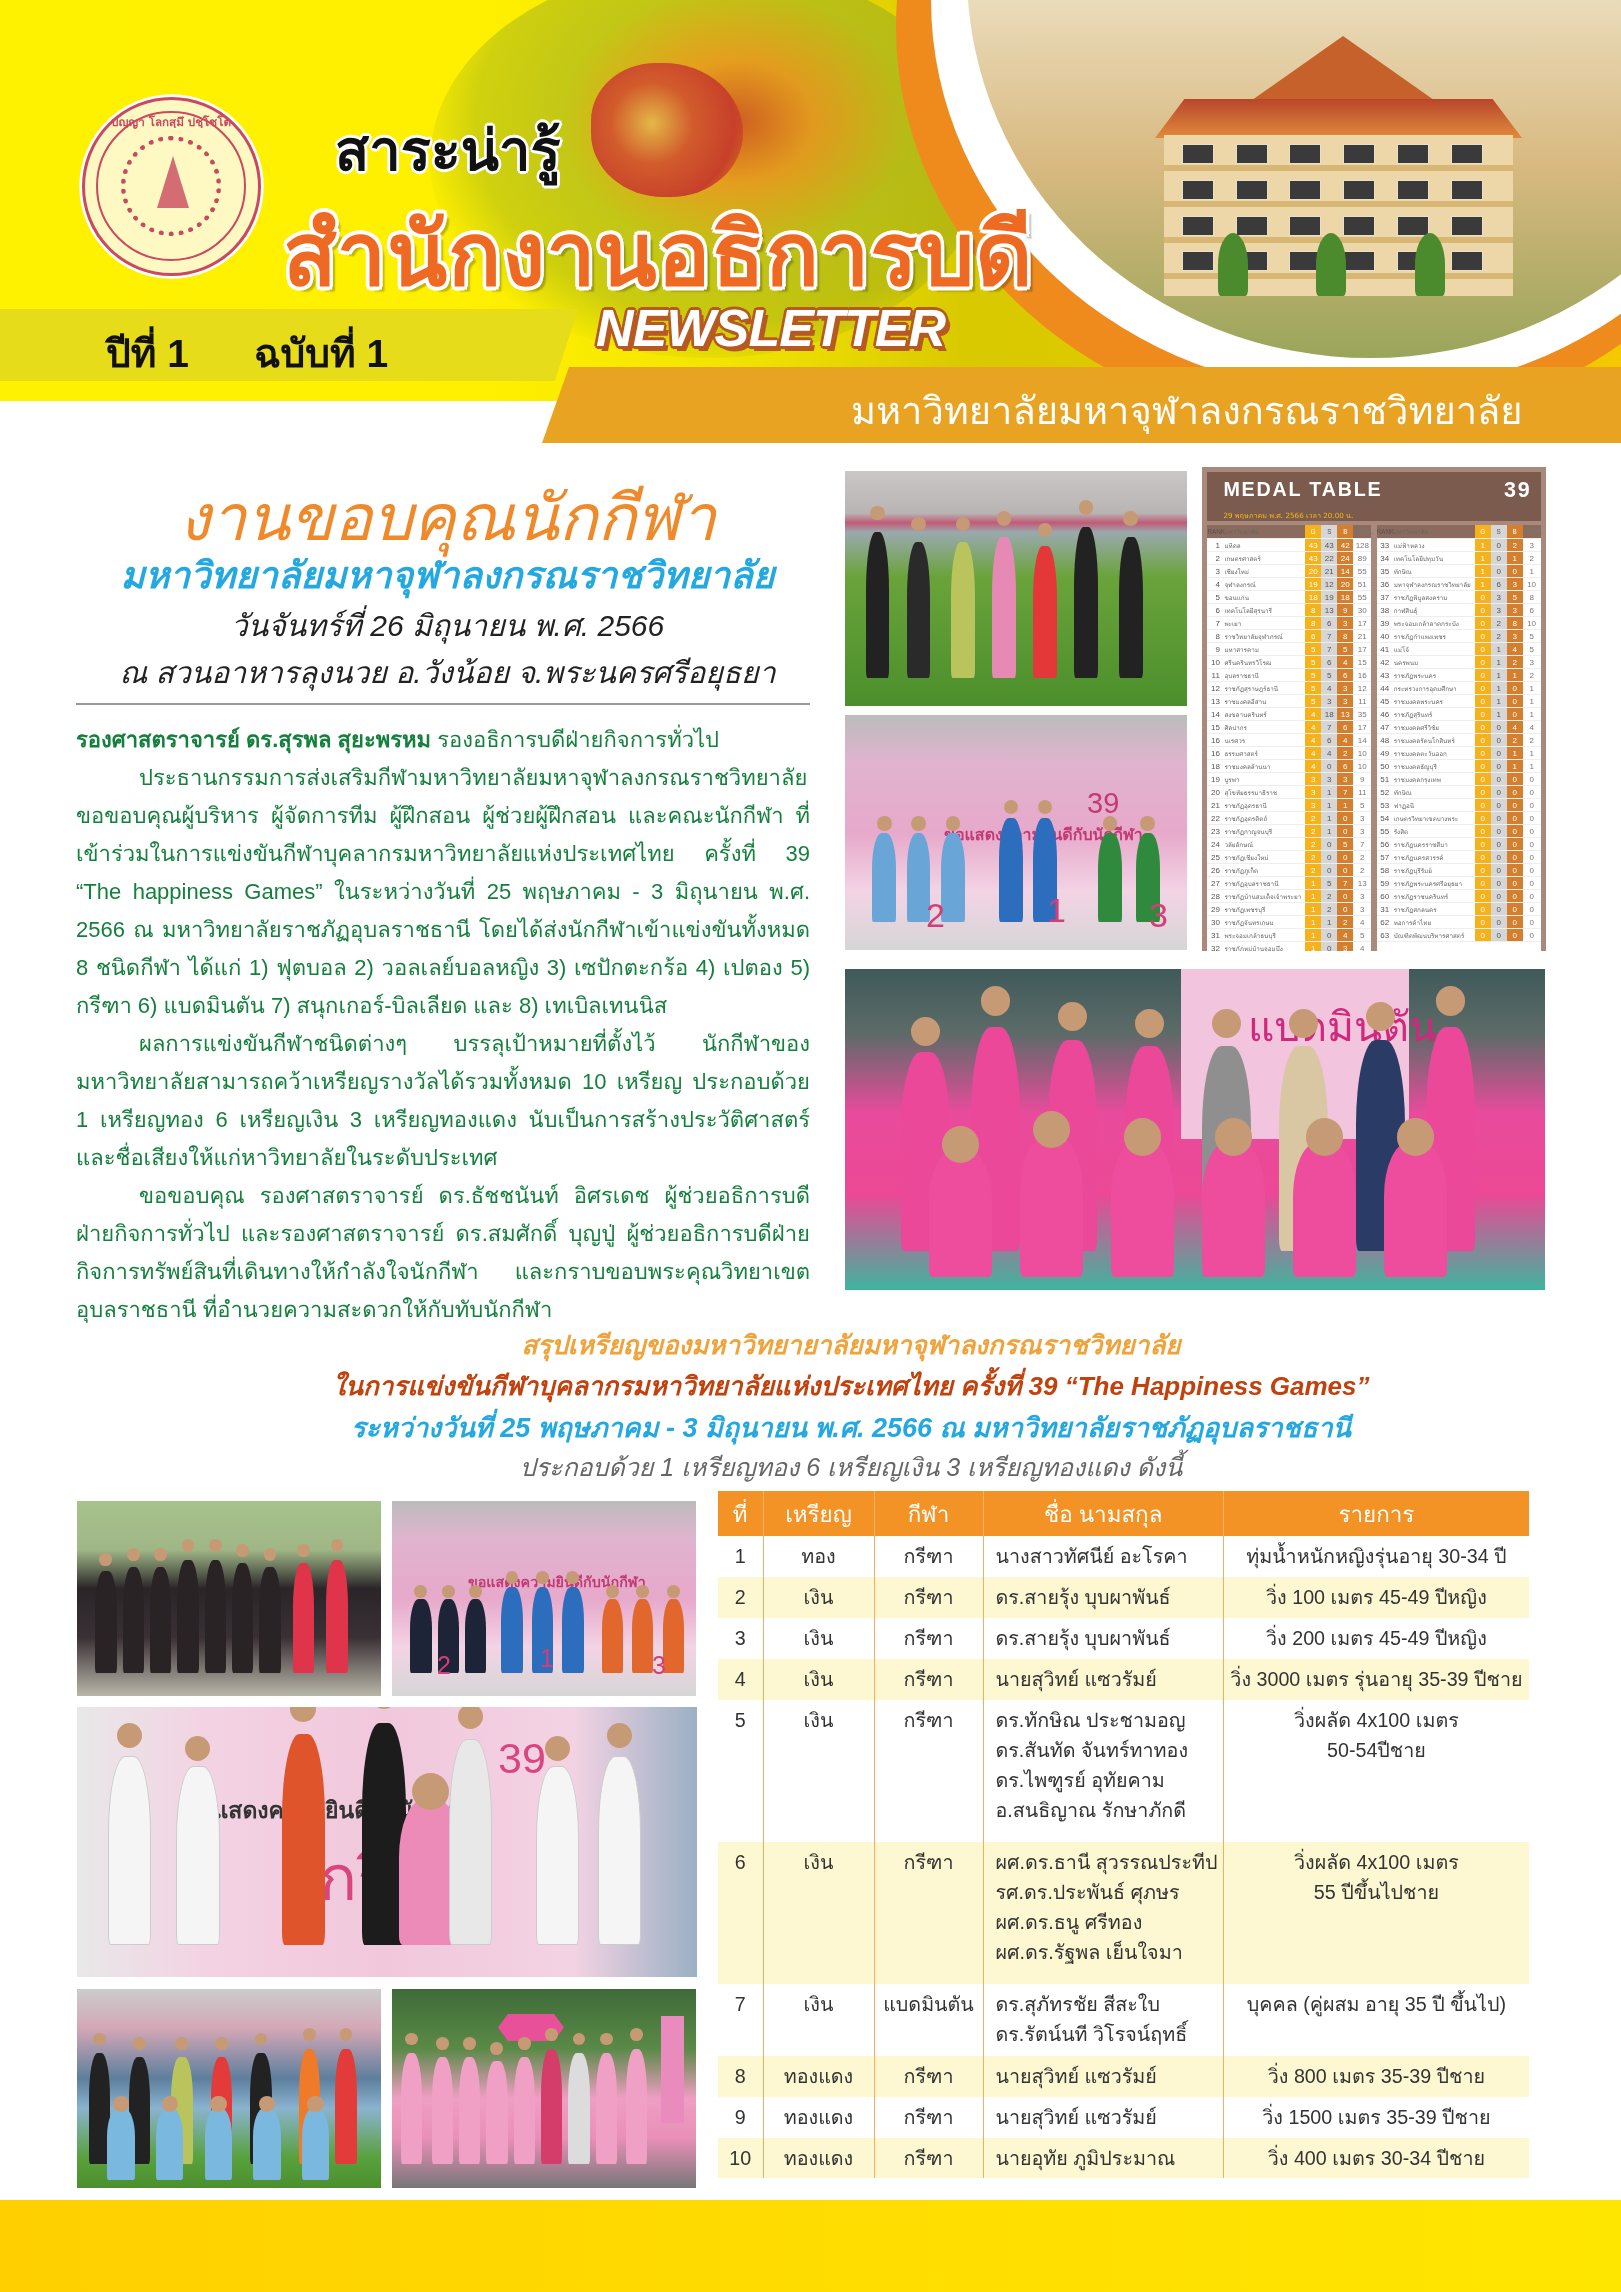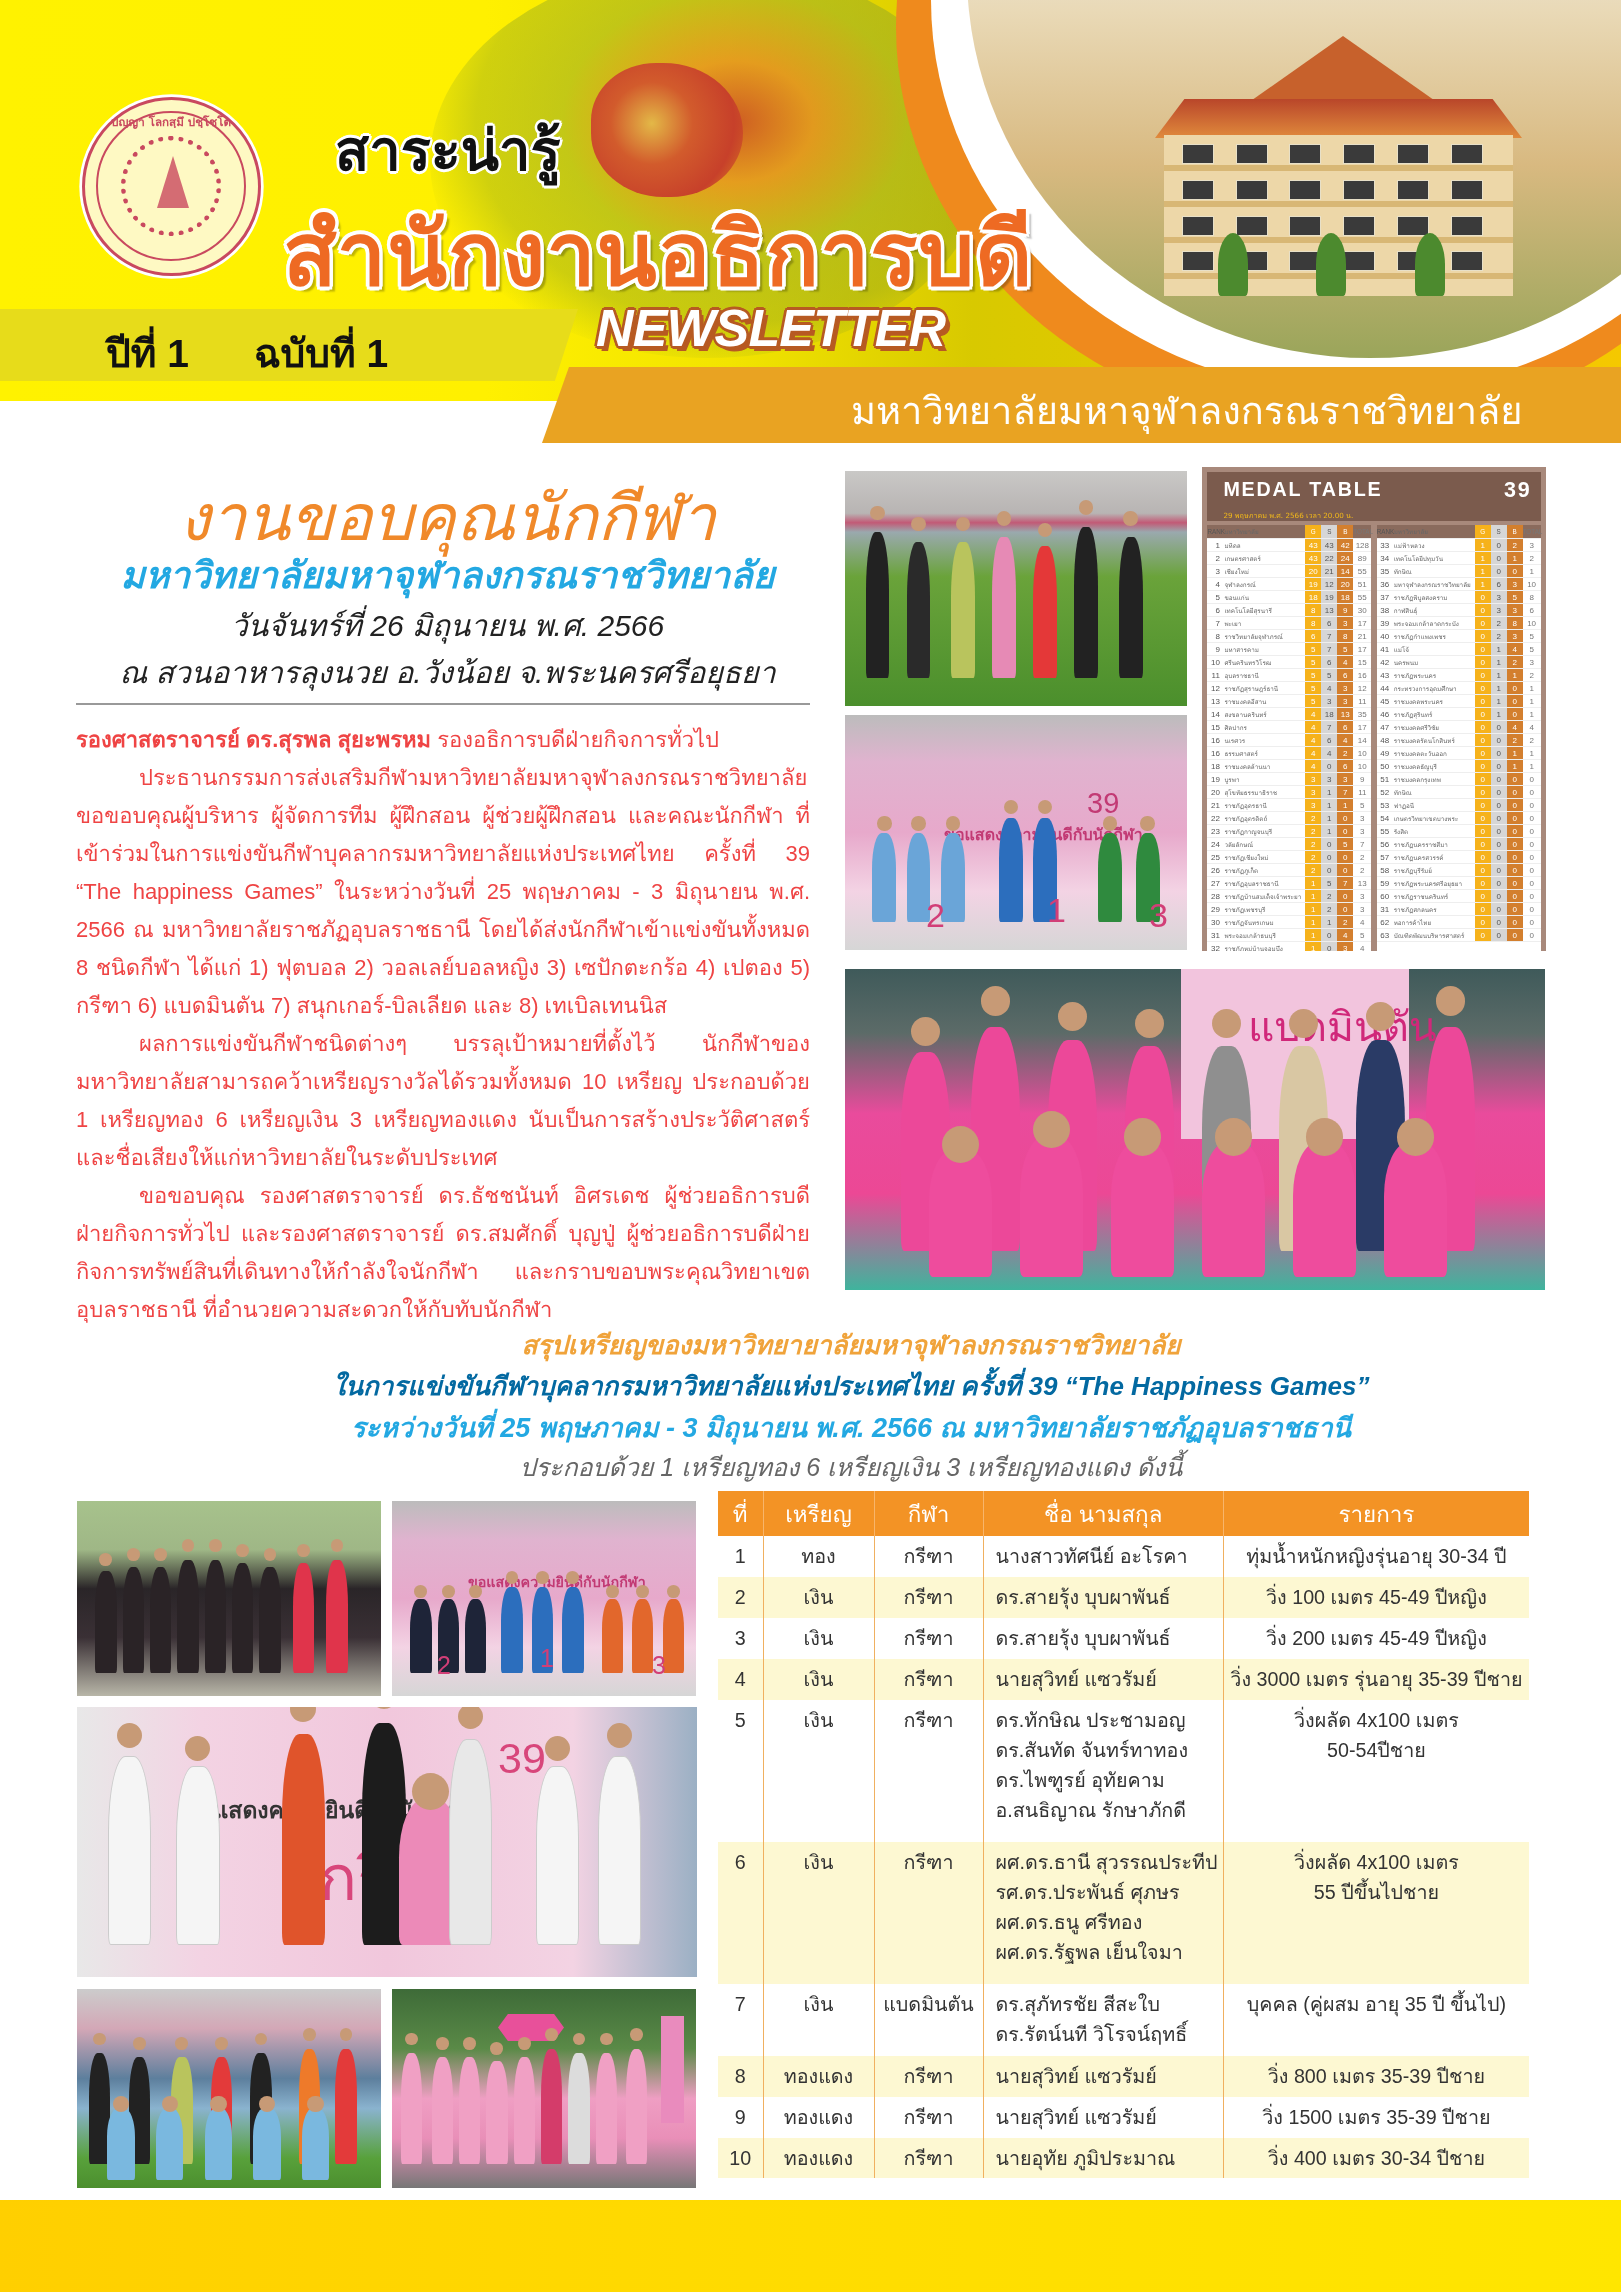--- a/index.html
+++ b/index.html
@@ -62,21 +62,21 @@
   .art-title { position: absolute; left: 76px; top: 466px; width: 743px; text-align: center; font-size: 64px; font-weight: normal; font-style: italic; color: #f0892a;
     font-family: "Liberation Sans", sans-serif; }
   .art-sub { position: absolute; left: 76px; top: 545px; width: 743px; text-align: center; font-size: 37px; font-weight: bold; font-style: italic; color: #23a8e2;
     font-family: "Liberation Sans", sans-serif; }
   .art-date { position: absolute; left: 76px; top: 602px; width: 743px; text-align: center; font-size: 30px; font-style: italic; color: #222;
     font-family: "Liberation Sans", sans-serif; font-weight: 300; }
   .art-place { position: absolute; left: 76px; top: 649px; width: 743px; text-align: center; font-size: 30px; font-style: italic; color: #222;
     font-family: "Liberation Sans", sans-serif; }
   .art-rule { position: absolute; left: 76px; top: 703px; width: 734px; height: 1.8px; background: #999; }
 
-  .body-text { position: absolute; left: 76px; top: 721px; width: 734px; font-family: "Liberation Sans", sans-serif; font-size: 22px; line-height: 38px; color: #ef4444; text-align: justify; }
+  .body-text { position: absolute; left: 76px; top: 721px; width: 734px; font-family: "Liberation Sans", sans-serif; font-size: 22px; line-height: 38px; color: #15803d; text-align: justify; }
   .body-text p { margin: 0; }
   .body-text .indent { text-indent: 63px; }
   .body-text b { font-weight: bold; }
 
   
   .photo { position: absolute; overflow: hidden; }
   .ph-track { background: linear-gradient(180deg, #c9c8c6 0%, #b8b4b3 18%, #c25a76 22%, #9aa9ae 26%, #6aa33a 45%, #4b8f2c 100%); }
   .ph-podium { background: linear-gradient(180deg, #bcbcbc 0%, #e0b3cf 20%, #e7a9cb 50%, #f3d3e4 75%, #d6d6d6 100%); }
   .ph-badminton { background: linear-gradient(180deg, #3f5a5a 0%, #5c6b68 20%, #e94b9c 45%, #ec4895 70%, #3fb49d 100%); }
   .ph-volley { background: linear-gradient(180deg, #a7c28c 0%, #9fb786 25%, #2a2528 45%, #3a3035 70%, #b8b6a8 100%); }
@@ -100,21 +100,21 @@
   .mr-rank { width: 14.3px; text-align: right; padding-right: 1.8px; color: #555; }
   .mr-uni { flex: 1; padding-left: 2.7px; color: #666; white-space: nowrap; overflow: hidden; font-size: 6.3px; }
   .mr-g { width: 16px; background: #f6b21b; color: #fff; text-align: center; }
   .mr-s { width: 16px; background: #d6d6d6; color: #555; text-align: center; }
   .mr-b { width: 16px; background: #d37f2e; color: #fff; text-align: center; }
   .mr-t { width: 18px; text-align: center; color: #777; }
 
   
   .sum-1 { position: absolute; left: 269px; top: 1324px; width: 1164px; text-align: center; font-size: 26px; font-weight: bold; font-style: italic; color: #f0a33a;
     font-family: "Liberation Sans", sans-serif; }
-  .sum-2 { position: absolute; left: 269px; top: 1365px; width: 1164px; text-align: center; font-size: 26px; font-weight: bold; font-style: italic; color: #0369a1;
+  .sum-2 { position: absolute; left: 269px; top: 1365px; width: 1164px; text-align: center; font-size: 26px; font-weight: bold; font-style: italic; color: #c2410c;
     font-family: "Liberation Sans", sans-serif; }
   .sum-3 { position: absolute; left: 269px; top: 1406px; width: 1164px; text-align: center; font-size: 27px; font-weight: bold; font-style: italic; color: #23a8e2;
     font-family: "Liberation Sans", sans-serif; }
   .sum-4 { position: absolute; left: 269px; top: 1447px; width: 1164px; text-align: center; font-size: 25px; font-style: italic; color: #666;
     font-family: "Liberation Sans", sans-serif; }
 
   
   .results { position: absolute; left: 718px; top: 1491px; width: 811px; border-collapse: collapse; font-family: "Liberation Sans", sans-serif; font-size: 19.7px; color: #333; }
   .results th { background: #f39325; color: #fff; font-weight: normal; font-size: 22.4px; height: 45px; border-left: 0.9px solid #f8b56a; }
   .results th:first-child { border-left: none; }

